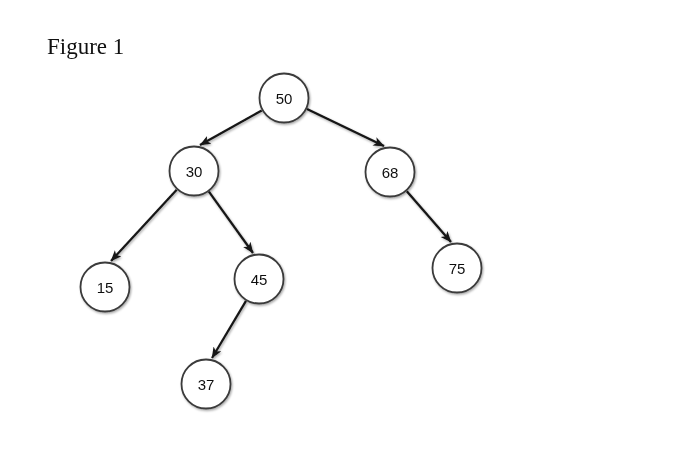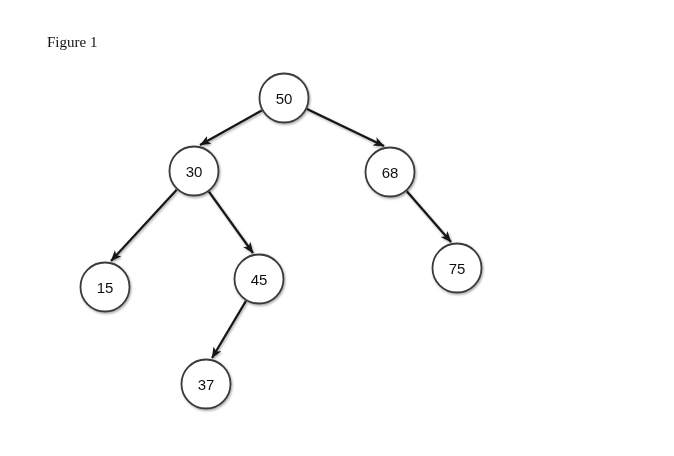--- a/index.html
+++ b/index.html
@@ -13,21 +13,21 @@
     height: 456px;
     background: #ffffff;
     overflow: hidden;
     font-family: "Liberation Sans", sans-serif;
   }
   .figure-label {
     position: absolute;
     left: 47px;
     top: 33px;
     font-family: "Liberation Serif", serif;
-    font-size: 15px;
+    font-size: 23px;
     font-weight: 500;
     color: #101010;
     line-height: 1.2;
     white-space: nowrap;
   }
   svg.tree {
     position: absolute;
     left: 0;
     top: 0;
   }

